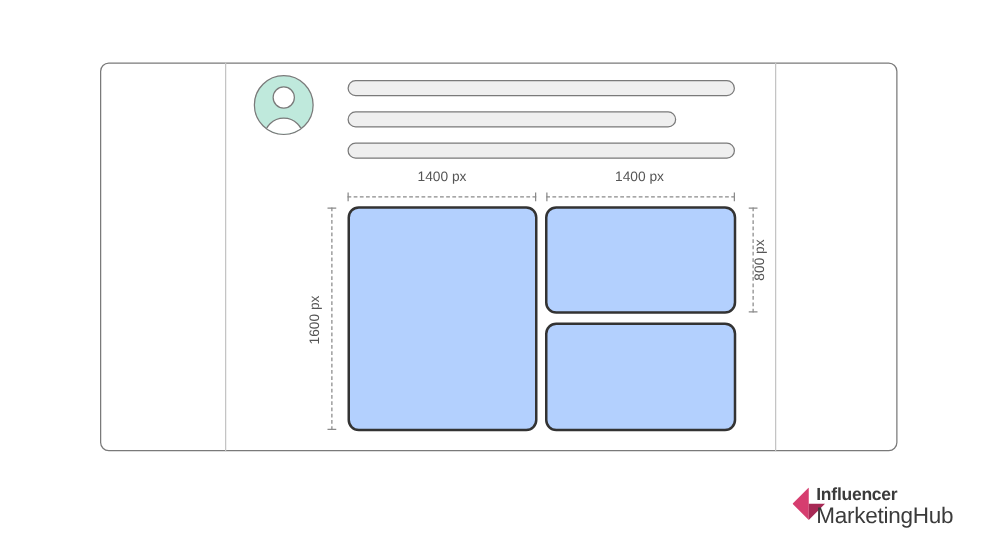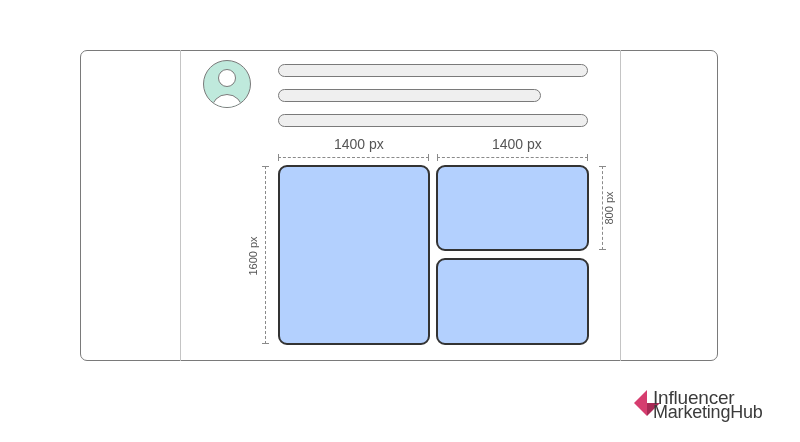--- a/index.html
+++ b/index.html
@@ -3,32 +3,32 @@
 <meta charset="utf-8">
 <style>
   html, body { margin:0; padding:0; background:#ffffff; }
   body { width:800px; height:442px; position:relative; overflow:hidden; font-family:"Liberation Sans", sans-serif; }
   .frame { position:absolute; left:80px; top:50px; width:638px; height:311px; border:1px solid #7a7a7a; border-radius:7px; box-sizing:border-box; }
   .vline { position:absolute; top:50px; width:1px; height:311px; background:#c4c4c4; }
   .avatar { position:absolute; left:203px; top:60px; width:48px; height:48px; border-radius:50%; background:#bfe9dc; border:1.3px solid #7a7a7a; box-sizing:border-box; overflow:hidden; }
   .avatar .head { position:absolute; left:14px; top:8px; width:18px; height:18px; border-radius:50%; background:#fff; border:1.3px solid #7a7a7a; box-sizing:border-box; }
   .avatar .body { position:absolute; left:7px; top:33px; width:32px; height:24px; border-radius:16px 16px 0 0; background:#fff; border:1.3px solid #7a7a7a; box-sizing:border-box; }
   .bar { position:absolute; height:13px; background:#efefef; border:1.2px solid #7a7a7a; border-radius:8px; box-sizing:border-box; }
-  .label { position:absolute; font-size:14px; color:#555; white-space:nowrap; }
+  .label { position:absolute; font-size:11px; color:#555; white-space:nowrap; }
   .hdim { position:absolute; height:0; border-top:1px dashed #8a8a8a; }
   .hdim::before, .hdim::after { content:""; position:absolute; top:-4px; width:1px; height:7px; background:#8a8a8a; }
   .hdim::before { left:0; } .hdim::after { right:0; }
   .vdim { position:absolute; width:0; border-left:1px dashed #8a8a8a; }
   .vdim::before, .vdim::after { content:""; position:absolute; left:-4px; width:7px; height:1px; background:#8a8a8a; }
   .vdim::before { top:0; } .vdim::after { bottom:0; }
   .panel { position:absolute; background:#b3d0fe; border:2px solid #333; border-radius:9px; box-sizing:border-box; }
   .vlabel { position:absolute; font-size:11px; color:#555; transform:rotate(-90deg); transform-origin:center; white-space:nowrap; }
   .logo { position:absolute; left:634px; top:388px; }
   .logo-mark { position:absolute; left:0; top:2px; width:30px; height:26px; }
-  .logo-t1 { position:absolute; left:19px; top:-1px; font-size:19px; font-weight:normal; color:#3b3b3b; letter-spacing:-0.2px; }
+  .logo-t1 { position:absolute; left:19px; top:-1px; font-size:14px; font-weight:bold; color:#3b3b3b; letter-spacing:-0.2px; }
   .logo-t2 { position:absolute; left:19px; top:14px; font-size:18px; color:#3b3b3b; letter-spacing:-0.2px; }
 </style>
 </head>
 <body>
 
 <div class="frame"></div>
 <div class="vline" style="left:180px"></div>
 <div class="vline" style="left:620px"></div>
 
 <div class="avatar">

